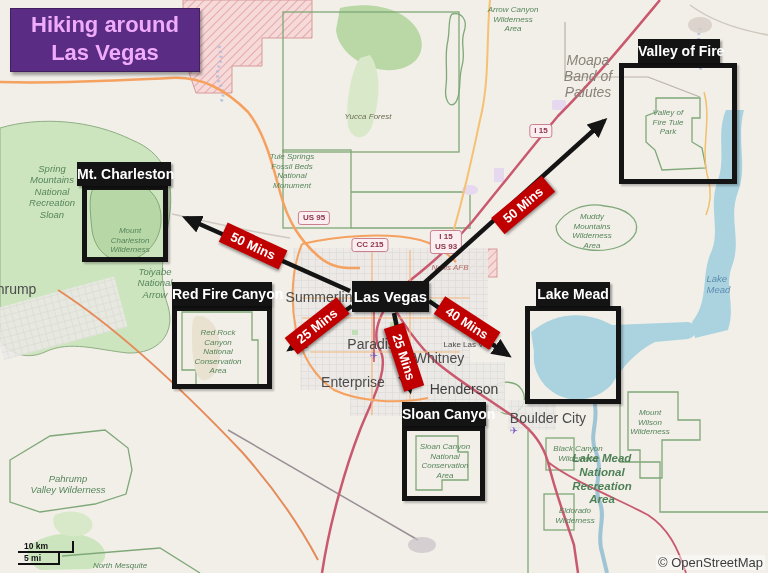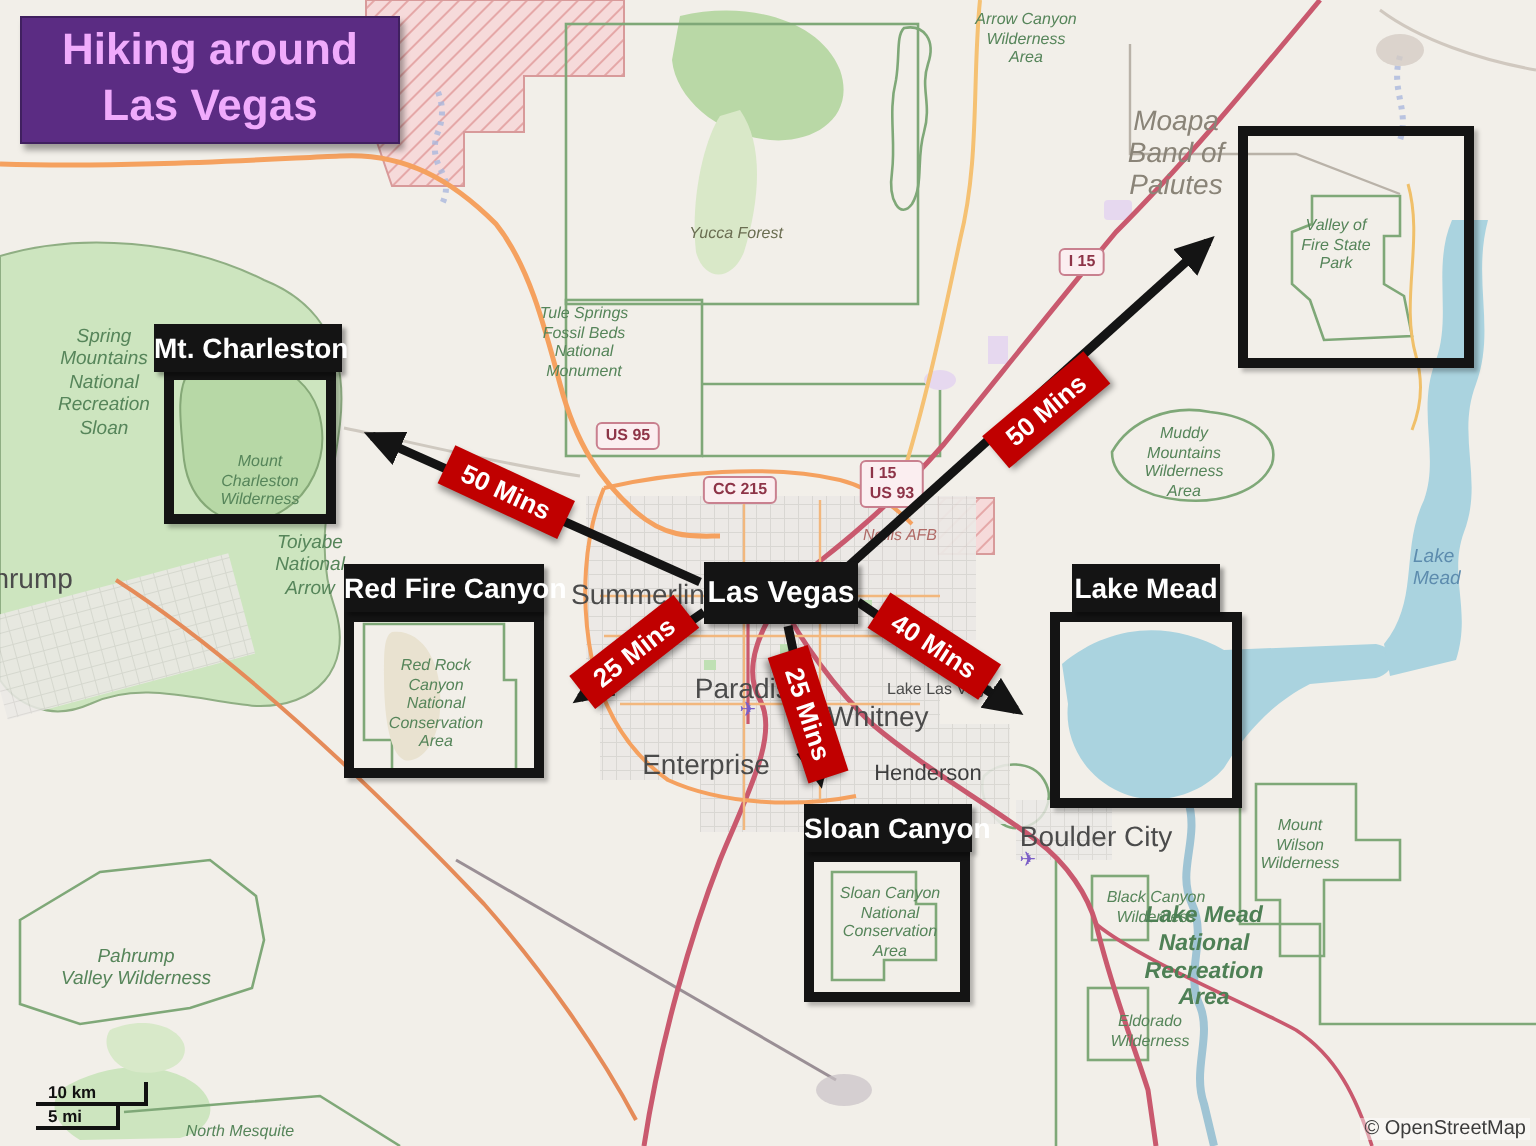--- a/index.html
+++ b/index.html
@@ -8,28 +8,28 @@
   .stage svg.layer{position:absolute;left:0;top:0;pointer-events:none;}
 
   
   .glabel{position:absolute;transform:translate(-50%,0);color:#56855a;font-style:italic;
           font-size:8px;line-height:1.2;text-align:center;white-space:pre-line;z-index:2;}
   .glabel.md{font-size:9.5px;}
   .glabel.lg{font-size:11.5px;font-weight:bold;color:#4e8055;}
   .glabel.olive{color:#6b6e52;}
   .plabel{position:absolute;transform:translate(-50%,0);color:#4b4b4b;font-size:14px;
           line-height:1.15;text-align:center;white-space:pre-line;z-index:2;}
-  .plabel.big{font-size:11px;color:#3e3e3e;}
+  .plabel.big{font-size:14px;color:#3e3e3e;}
   .plabel.gray-it{font-style:italic;color:#8a8478;}
   .plabel.redtown{color:#b06a66;font-size:8px;font-style:italic;}
   .wlabel{position:absolute;transform:translate(-50%,0);color:#5d8cae;font-style:italic;
           font-size:9.5px;z-index:2;}
   .shield{position:absolute;transform:translate(-50%,-50%);background:#fbeef0;
           border:1px solid #c9808f;border-radius:3px;color:#8e3448;font-weight:bold;
-          font-size:8px;line-height:1.25;padding:1px 4px;
+          font-size:8px;line-height:1.25;padding:1px 4px;text-align:center;
           white-space:pre-line;z-index:2;}
   .airport{position:absolute;color:#7b5ec7;font-size:10px;z-index:2;transform:translate(-50%,-50%);}
 
   
   .title-box{position:absolute;left:10px;top:8px;width:188px;z-index:10;background:#5b2c83;
              border:1px solid #40205f;box-shadow:2px 3px 3px rgba(0,0,0,.35);
              color:#f0abfc;font-weight:bold;font-size:22px;line-height:28px;text-align:center;
              padding:2px 0 4px;}
   .dest-label{position:absolute;z-index:7;background:#141414;color:#fff;font-weight:bold;
               font-size:14px;line-height:24px;height:24px;text-align:center;
@@ -41,21 +41,21 @@
               font-size:13px;line-height:15px;padding:3px 9px;white-space:nowrap;
               box-shadow:1px 2px 3px rgba(0,0,0,.4);}
 
   
   .scalebar{position:absolute;left:2px;top:541px;z-index:8;color:#111;font-size:8.5px;
             font-weight:bold;margin-left:16px;}
   .sb{border-bottom:2px solid #111;border-right:2px solid #111;height:12px;
       padding-left:6px;box-sizing:border-box;}
   .sb.km{width:56px;}
   .sb.mi{width:42px;}
-  .attribution{position:absolute;right:3px;bottom:3px;z-index:8;font-size:10px;color:#3c3c3c;
+  .attribution{position:absolute;right:3px;bottom:3px;z-index:8;font-size:13px;color:#3c3c3c;
                background:rgba(255,255,255,.45);padding:0 2px;}
 </style>
 </head>
 <body>
 
 <div class="stage">
 
   <svg class="layer" width="768" height="573" viewBox="0 0 768 573" style="z-index:0">
     <defs>
       <pattern id="hatch" width="6" height="6" patternUnits="userSpaceOnUse" patternTransform="rotate(45)">
@@ -194,21 +194,21 @@
 Area</span>
   <span class="glabel" style="left:575px;top:506px">Eldorado
 Wilderness</span>
   <span class="glabel" style="left:650px;top:408px">Mount
 Wilson
 Wilderness</span>
   <span class="glabel md" style="left:68px;top:473px">Pahrump
 Valley Wilderness</span>
   <span class="glabel" style="left:120px;top:561px">North Mesquite</span>
   <span class="glabel" style="left:668px;top:108px">Valley of
-Fire State
+Fire Tule
 Park</span>
   <span class="glabel olive" style="left:368px;top:112px">Yucca Forest</span>
 
   <span class="plabel" style="left:8px;top:281px">Pahrump</span>
   <span class="plabel" style="left:319px;top:289px">Summerlin</span>
   <span class="plabel" style="left:375px;top:336px">Paradise</span>
   <span class="plabel" style="left:439px;top:350px">Whitney</span>
   <span class="plabel" style="left:353px;top:374px">Enterprise</span>
   <span class="plabel big" style="left:464px;top:381px">Henderson</span>
   <span class="plabel" style="left:548px;top:410px">Boulder City</span>
@@ -250,20 +250,21 @@
   <div class="dest-box" style="left:402px;top:426px;width:83px;height:75px"></div>
 
   <div class="time-badge" style="left:253px;top:246px;transform:translate(-50%,-50%) rotate(25deg)">50 Mins</div>
   <div class="time-badge" style="left:317px;top:326px;transform:translate(-50%,-50%) rotate(-38deg)">25 Mins</div>
   <div class="time-badge" style="left:404px;top:357px;transform:translate(-50%,-50%) rotate(72deg)">25 Mins</div>
   <div class="time-badge" style="left:467px;top:323px;transform:translate(-50%,-50%) rotate(33deg)">40 Mins</div>
   <div class="time-badge" style="left:523px;top:205px;transform:translate(-50%,-50%) rotate(-40deg)">50 Mins</div>
 
   <div class="dest-label" style="left:77px;top:162px;width:94px">Mt. Charleston</div>
   <div class="dest-label" style="left:172px;top:282px;width:100px">Red Fire Canyon</div>
+  <div class="dest-label" style="left:638px;top:39px;width:82px">Valley of Fire</div>
   <div class="dest-label" style="left:536px;top:282px;width:74px">Lake Mead</div>
   <div class="dest-label" style="left:402px;top:402px;width:84px">Sloan Canyon</div>
   <div class="dest-label lv" style="left:352px;top:281px;width:77px">Las Vegas</div>
 
   <div class="title-box">
     <div>Hiking around</div>
     <div>Las Vegas</div>
   </div>
 
   <div class="scalebar">

